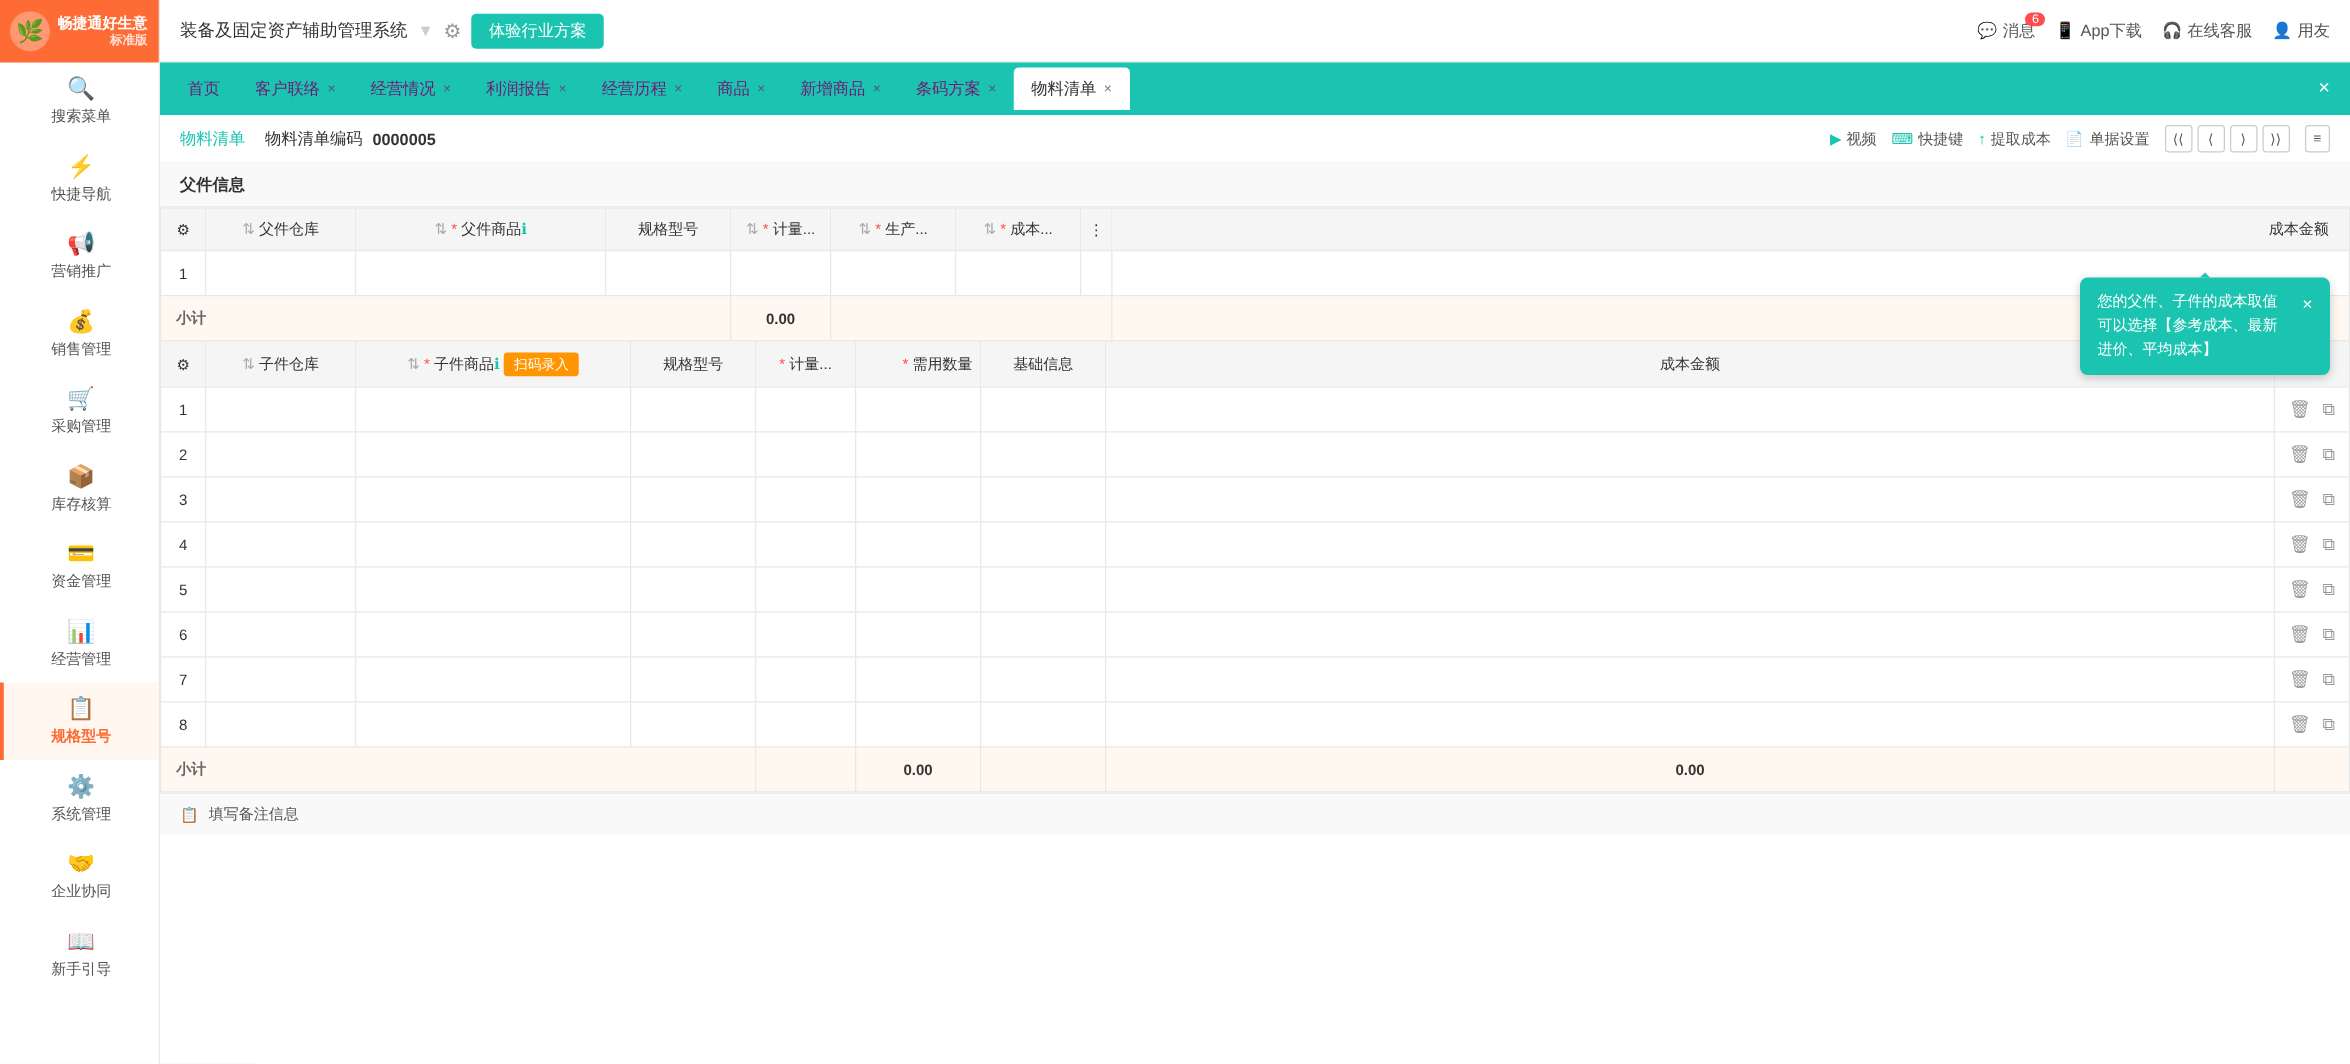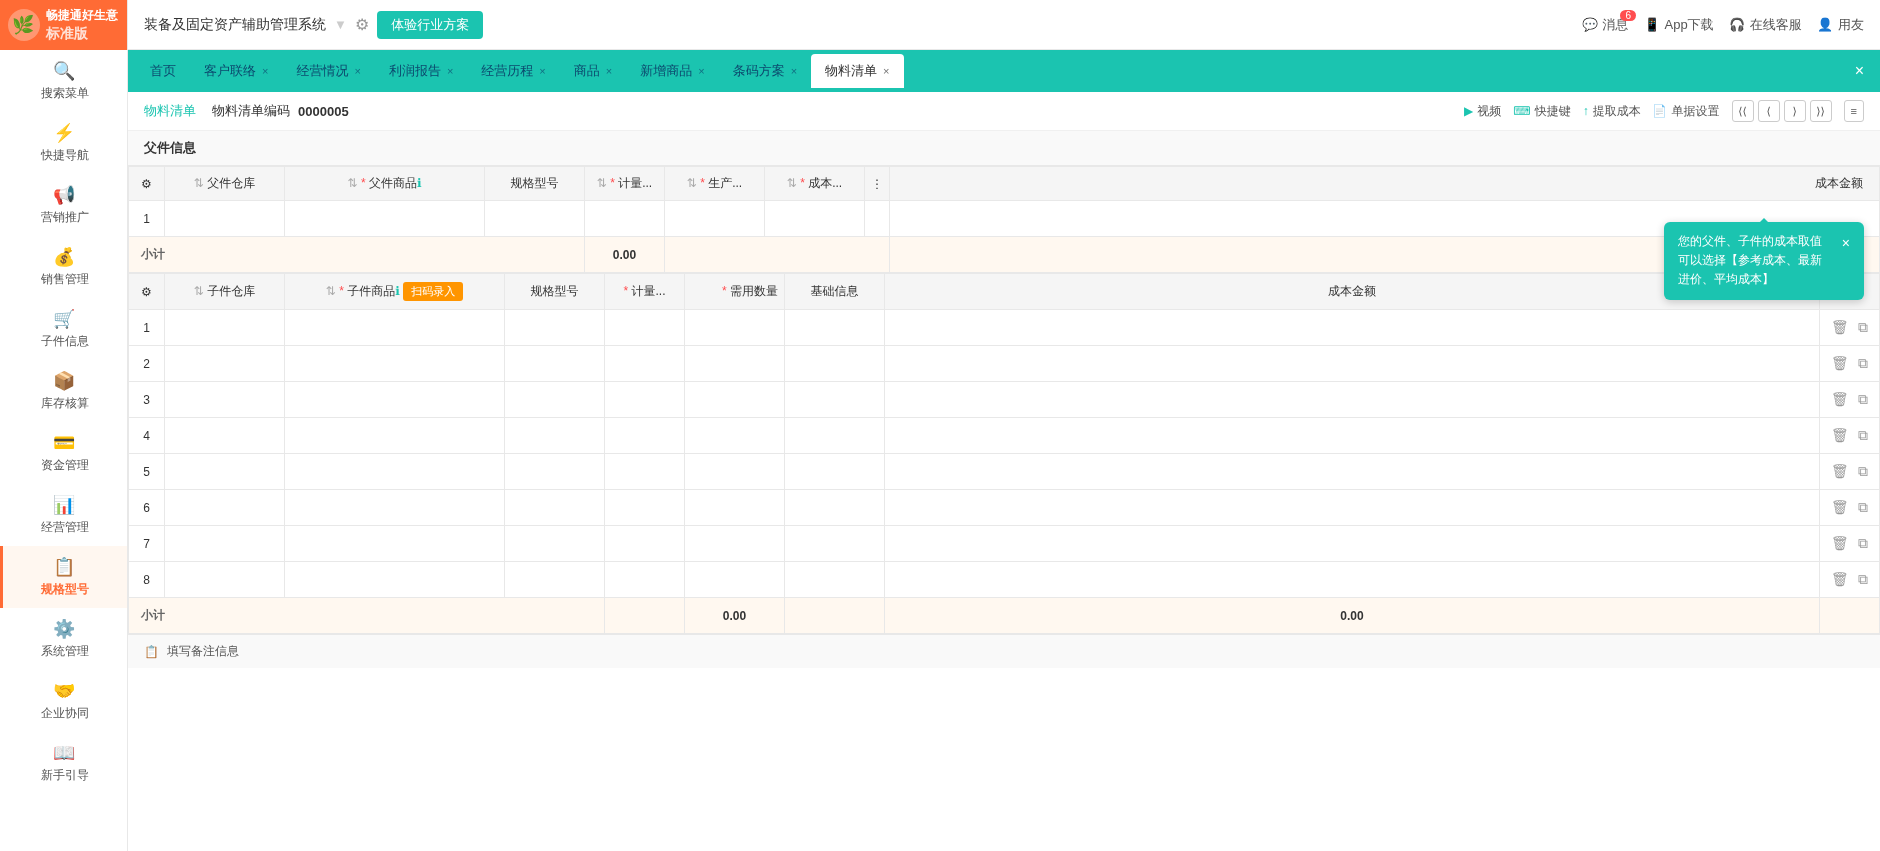--- a/index.html
+++ b/index.html
@@ -28,21 +28,21 @@
     .sidebar-logo-icon {
       width: 32px;
       height: 32px;
       background: rgba(255,255,255,0.3);
       border-radius: 50%;
       display: flex;
       align-items: center;
       justify-content: center;
       font-size: 18px;
     }
-    .sidebar-logo-text { font-size: 12px; line-height: 1.3; }
+    .sidebar-logo-text { font-size: 12px; line-height: 1.3; text-align: right; }
     .sidebar-item {
       display: flex;
       flex-direction: column;
       align-items: center;
       padding: 10px 4px;
       cursor: pointer;
       color: #555;
       font-size: 12px;
       gap: 3px;
       border-left: 3px solid transparent;
@@ -116,21 +116,21 @@
       background: #1bc4b0;
       display: flex;
       align-items: center;
       height: 42px;
       padding: 0 8px;
       flex-shrink: 0;
       overflow: hidden;
     }
     .nav-tab {
       padding: 8px 14px;
-      color: #0c4a6e;
+      color: #701a75;
       cursor: pointer;
       font-size: 13px;
       white-space: nowrap;
       border-radius: 4px 4px 0 0;
       display: flex;
       align-items: center;
       gap: 4px;
     }
     .nav-tab.active { background: #fff; color: #333; border-radius: 4px 4px 0 0; }
     .nav-tab-close { font-size: 11px; opacity: 0.7; margin-left: 2px; }
@@ -298,21 +298,21 @@
     }
   </style>
 </head>
 <body>
 
 <div class="sidebar">
   <div class="sidebar-logo">
     <div class="sidebar-logo-icon">🌿</div>
     <div class="sidebar-logo-text">
       <div>畅捷通好生意</div>
-      <div style="font-size:14px;opacity:0.8">标准版</div>
+      <div style="font-size:10px;opacity:0.8">标准版</div>
     </div>
   </div>
 
   <div class="sidebar-item">
     <span class="sidebar-item-icon">🔍</span>
     <span>搜索菜单</span>
   </div>
   <div class="sidebar-item">
     <span class="sidebar-item-icon">⚡</span>
     <span>快捷导航</span>
@@ -320,21 +320,21 @@
   <div class="sidebar-item">
     <span class="sidebar-item-icon">📢</span>
     <span>营销推广</span>
   </div>
   <div class="sidebar-item">
     <span class="sidebar-item-icon">💰</span>
     <span>销售管理</span>
   </div>
   <div class="sidebar-item">
     <span class="sidebar-item-icon">🛒</span>
-    <span>子件信息</span>
+    <span>采购管理</span>
   </div>
   <div class="sidebar-item">
     <span class="sidebar-item-icon">📦</span>
     <span>库存核算</span>
   </div>
   <div class="sidebar-item">
     <span class="sidebar-item-icon">💳</span>
     <span>资金管理</span>
   </div>
   <div class="sidebar-item">

